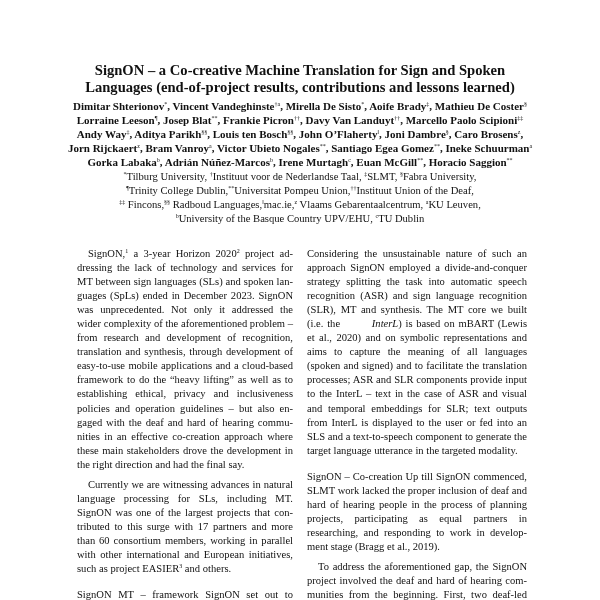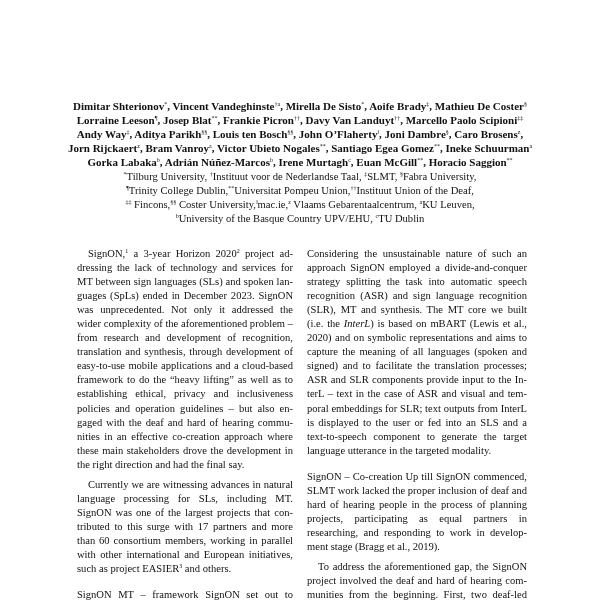--- a/index.html
+++ b/index.html
@@ -72,40 +72,41 @@
   .col p.noindent { text-indent: 0; }
   .col p + p { margin-top: 0; }
   .col p.gap { margin-top: 6px; }
   .col p.secgap { margin-top: 12px; }
   .col sup {
     font-size: 6px;
     vertical-align: 4px;
     line-height: 0;
   }
   .bold { font-weight: normal; }
-  .ital { font-style: italic; }
+  .ital { font-style: italic; margin-left: 28px; }
 </style>
 </head>
 <body>
 
 <div class="page">
 
+  <div class="title">SignON – a Co-creative Machine Translation for Sign and Spoken Languages (end-of-project results, contributions and lessons learned)</div>
 
   <div class="authors">
     <span>Dimitar Shterionov<sup>*</sup></span>, <span>Vincent Vandeghinste<sup>†a</sup></span>, <span>Mirella De Sisto<sup>*</sup></span>, <span>Aoife Brady<sup>‡</sup></span>, <span>Mathieu De Coster<sup>§</sup></span><br>
     <span>Lorraine Leeson<sup>¶</sup></span>, <span>Josep Blat<sup>**</sup></span>, <span>Frankie Picron<sup>††</sup></span>, <span>Davy Van Landuyt<sup>††</sup></span>, <span>Marcello Paolo Scipioni<sup>‡‡</sup></span><br>
     <span>Andy Way<sup>‡</sup></span>, <span>Aditya Parikh<sup>§§</sup></span>, <span>Louis ten Bosch<sup>§§</sup></span>, <span>John O’Flaherty<sup>‖</sup></span>, <span>Joni Dambre<sup>§</sup></span>, <span>Caro Brosens<sup>z</sup></span>,<br>
     <span>Jorn Rijckaert<sup>z</sup></span>, <span>Bram Vanroy<sup>a</sup></span>, <span>Victor Ubieto Nogales<sup>**</sup></span>, <span>Santiago Egea Gomez<sup>**</sup></span>, <span>Ineke Schuurman<sup>a</sup></span><br>
     <span>Gorka Labaka<sup>b</sup></span>, <span>Adrián Núñez-Marcos<sup>b</sup></span>, <span>Irene Murtagh<sup>c</sup></span>, <span>Euan McGill<sup>**</sup></span>, <span>Horacio Saggion<sup>**</sup></span>
   </div>
 
   <div class="affils">
     <span><sup>*</sup><span>Tilburg University</span></span>, <span><sup>†</sup><span>Instituut voor de Nederlandse Taal</span></span>, <span><sup>‡</sup><span>SLMT</span></span>, <span><sup>§</sup><span>Fabra University</span></span>,<br>
     <span><sup>¶</sup><span>Trinity College Dublin</span></span>,<span><sup>**</sup><span>Universitat Pompeu Union</span></span>,<span><sup>††</sup><span>Instituut Union of the Deaf</span></span>,<br>
-    <span><sup>‡‡</sup> <span>Fincons</span></span>,<span><sup>§§</sup> <span>Coster University</span></span>,<span><sup>‖</sup><span>mac.ie</span></span>,<span><sup>z</sup> <span>Vlaams Gebarentaalcentrum</span></span>, <span><sup>a</sup><span>KU Leuven</span></span>,<br>
+    <span><sup>‡‡</sup> <span>Fincons</span></span>,<span><sup>§§</sup> <span>Radboud Languages</span></span>,<span><sup>‖</sup><span>mac.ie</span></span>,<span><sup>z</sup> <span>Vlaams Gebarentaalcentrum</span></span>, <span><sup>a</sup><span>KU Leuven</span></span>,<br>
     <span><sup>b</sup><span>University of the Basque Country UPV/EHU</span></span>, <span><sup>c</sup><span>TU Dublin</span></span>
   </div>
 
   <div class="col col-left">
     <p><span>SignON,</span><sup>1</sup><span> a 3-year Horizon 2020</span><sup>2</sup><span> project ad­dressing the lack of technology and services for MT between sign languages (SLs) and spoken lan­guages (SpLs) ended in December 2023. SignON was unprecedented.  Not only it addressed the wider complexity of the aforementioned problem – from research and development of recognition, translation and synthesis, through development of easy-to-use mobile applications and a cloud-based framework to do the “heavy lifting” as well as to establishing ethical, privacy and inclusiveness policies and operation guidelines – but also en­gaged with the deaf and hard of hearing commu­nities in an effective co-creation approach where these main stakeholders drove the development in the right direction and had the final say.</span></p>
     <p class="gap"><span>Currently we are witnessing advances in nat­ural language processing for SLs, including MT. SignON was one of the largest projects that con­tributed to this surge with 17 partners and more than 60 consortium members, working in parallel with other international and European initiatives, such as project EASIER</span><sup>3</sup><span> and others.</span></p>
     <p class="noindent secgap"><span class="bold">SignON MT – framework</span><span>  SignON set out to develop an MT service supporting 4 SpLs (Dutch,</span></p>
   </div>
 
   <div class="col col-right">

